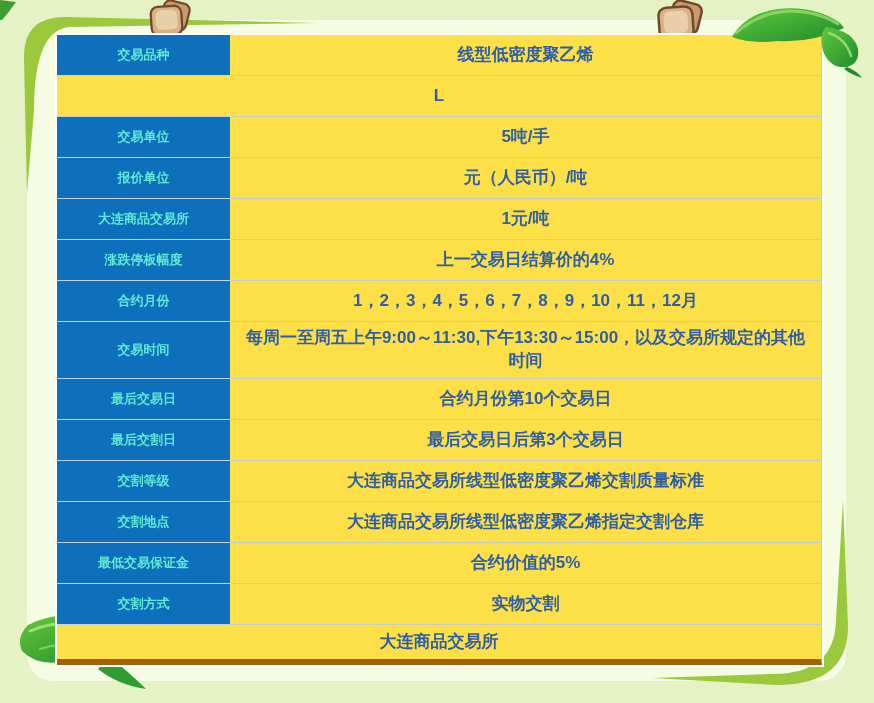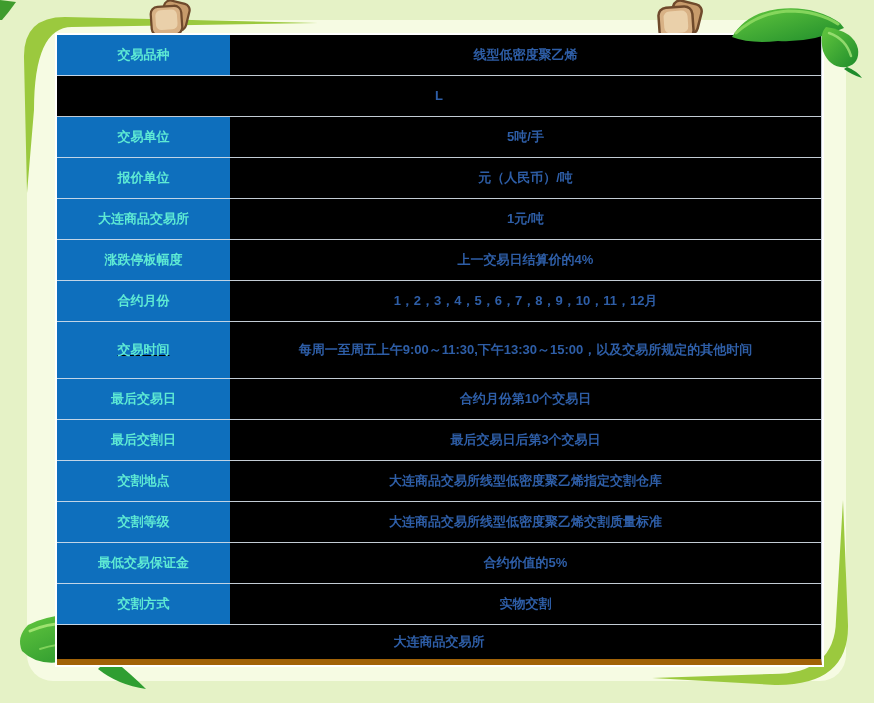--- a/index.html
+++ b/index.html
@@ -21,33 +21,33 @@
   .leaf-bottom-left{left:0;top:605px;width:150px;height:100px;z-index:2;}
   .leaf-top-right{left:726px;top:1px;width:142px;height:80px;z-index:4;}
   .corner-leaf{left:0;top:0;width:20px;height:22px;z-index:2;}
   
   .spec-table{
     position:absolute;left:55px;top:33px;width:765px;z-index:3;
     border:2px solid rgba(255,255,255,0.95);
     background:#ffffff;
   }
   .trow{display:flex;height:41px;}
-  .trow:nth-child(8){height:57px;text-decoration:underline;}
+  .trow:nth-child(8){height:57px;}
   .trow:nth-child(15){height:40px;}
   .tlabel{
     width:173px;flex:0 0 173px;
     background:var(--blue,#0e6fbd);color:#5eead4;
     display:flex;align-items:center;justify-content:center;
     font-size:13px;font-weight:bold;
     border-bottom:1px solid rgba(225,232,238,0.85);
   }
   .tvalue{
-    flex:1;background:#000000;color:var(--value-blue,#2e5ea7);
+    flex:1;background:#fde047;color:var(--value-blue,#2e5ea7);
     display:flex;align-items:center;justify-content:center;
-    font-size:13px;font-weight:bold;text-align:center;line-height:1.35;
+    font-size:17px;font-weight:bold;text-align:center;line-height:1.35;
     padding:0 10px;
     border-bottom:1px solid #c2cbd4;border-right:1px solid #c2cbd4;
   }
   .trow:last-child .tlabel{border-bottom:none;}
   .trow:last-child .tvalue{border-bottom:6px solid #a16207;}
 </style>
 </head>
 <body style="--bg-outer: #e5f2c6; --bg-panel: #f6fbe3; --blue: #0e6fbd; --value-blue: #2e5ea7;">
 
 <div class="stage">
@@ -133,27 +133,27 @@
       <div class="tlabel">最后交易日</div>
       <div class="tvalue">合约月份第10个交易日</div>
     </div>
 
     <div class="trow">
       <div class="tlabel">最后交割日</div>
       <div class="tvalue">最后交易日后第3个交易日</div>
     </div>
 
     <div class="trow">
-      <div class="tlabel">交割地点</div>
-      <div class="tvalue">大连商品交易所线型低密度聚乙烯指定交割仓库</div>
+      <div class="tlabel">交割等级</div>
+      <div class="tvalue">大连商品交易所线型低密度聚乙烯交割质量标准</div>
     </div>
 
     <div class="trow">
-      <div class="tlabel">交割等级</div>
-      <div class="tvalue">大连商品交易所线型低密度聚乙烯交割质量标准</div>
+      <div class="tlabel">交割地点</div>
+      <div class="tvalue">大连商品交易所线型低密度聚乙烯指定交割仓库</div>
     </div>
 
     <div class="trow">
       <div class="tlabel">最低交易保证金</div>
       <div class="tvalue">合约价值的5%</div>
     </div>
 
     <div class="trow">
       <div class="tlabel">交割方式</div>
       <div class="tvalue">实物交割</div>

